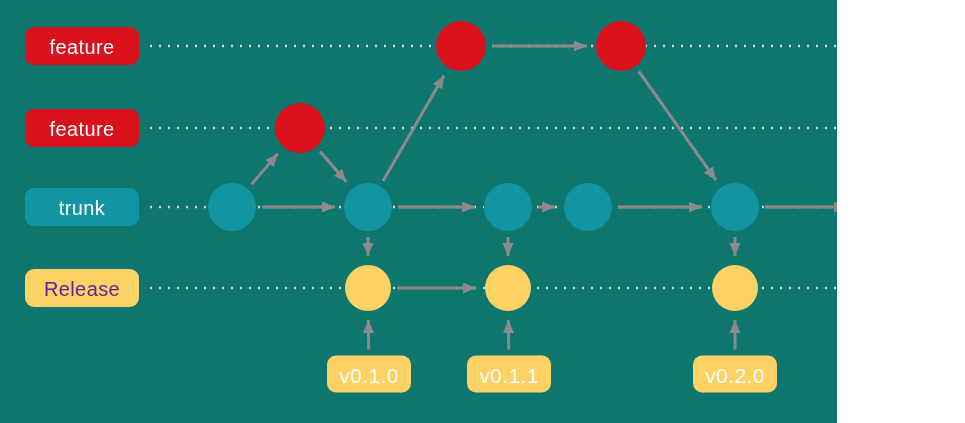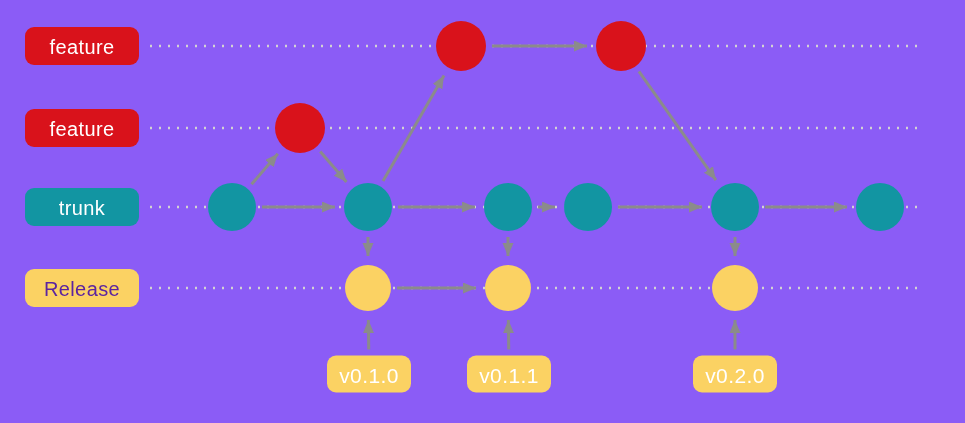--- a/index.html
+++ b/index.html
@@ -2,23 +2,23 @@
 <html><head>
 <meta charset="utf-8">
 <style>
   html, body {
     margin: 0;
     padding: 0;
     background: #ffffff;
   }
   .stage {
     position: relative;
-    width: 965px;
+    width: 837px;
     height: 423px;
-    background: #8b5cf6;
+    background: #0f766e;
     overflow: hidden;
   }
   svg text {
     font-family: "Liberation Sans", "DejaVu Sans", sans-serif;
     font-weight: 500;
     letter-spacing: 0.4px;
     user-select: none;
   }
 </style>
 </head>

